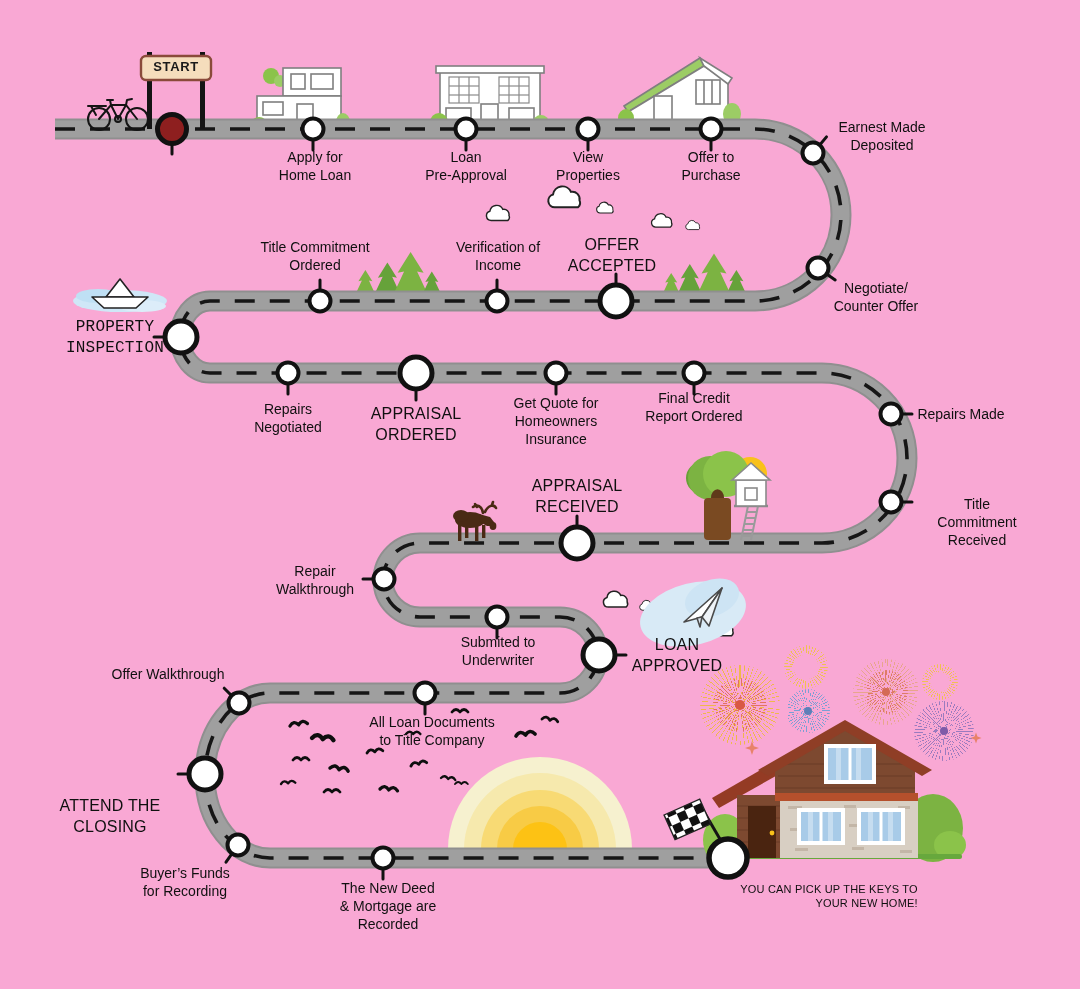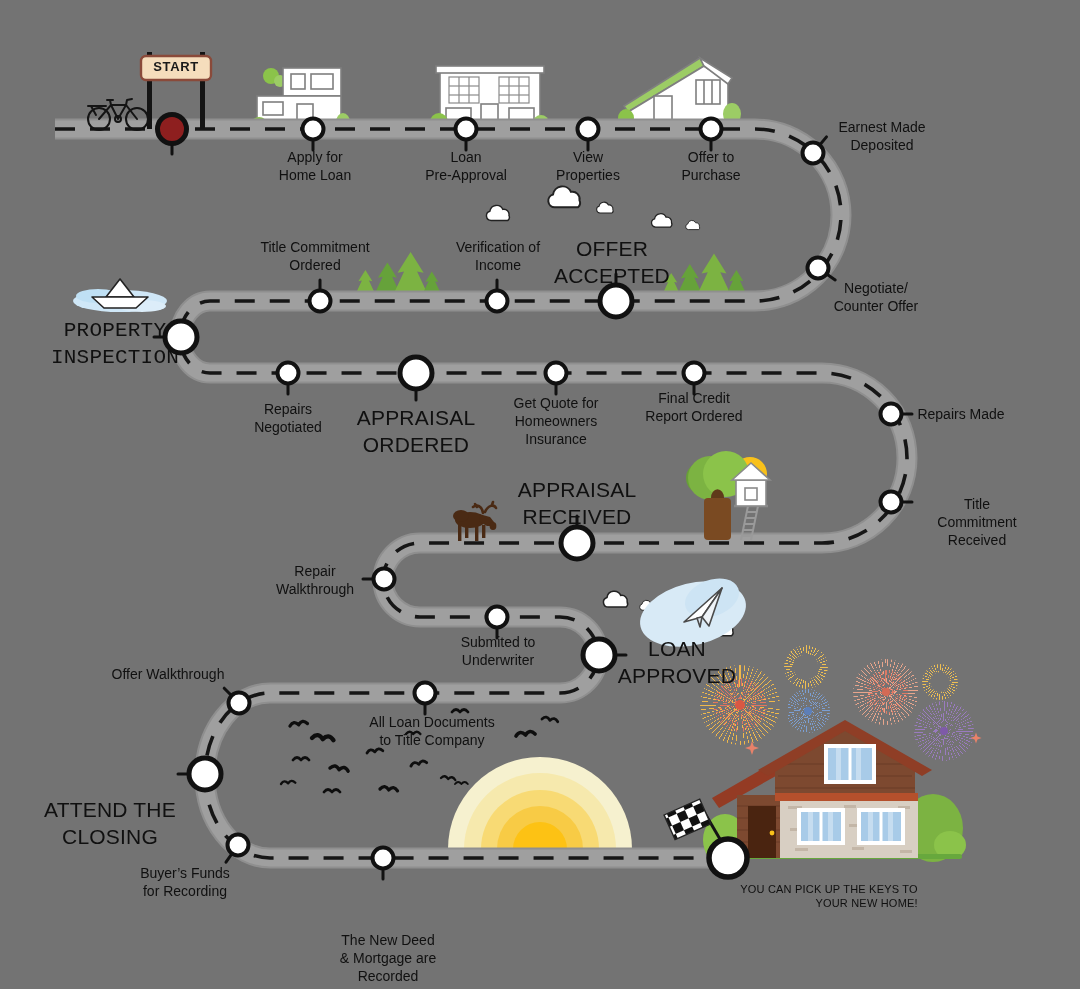--- a/index.html
+++ b/index.html
@@ -1,20 +1,20 @@
 <!DOCTYPE html>
 <html><head>
 <meta charset="utf-8">
 <style>
   html,body{margin:0;padding:0;background:#fff;}
-  .canvas{position:relative;width:1080px;height:989px;background:#737373;overflow:hidden;
+  .canvas{position:relative;width:1080px;height:989px;background:#f9a8d4;overflow:hidden;
           font-family:"Liberation Sans",sans-serif;color:#111;}
   .label{position:absolute;transform:translateX(-50%);white-space:pre-line;text-align:center;
          font-size:14px;line-height:1.3;color:#101010;z-index:5;}
-  .label.em{font-size:21px;letter-spacing:.2px;}
+  .label.em{font-size:16px;letter-spacing:.2px;}
   .start-text{position:absolute;transform:translateX(-50%);font-size:13px;font-weight:700;
               letter-spacing:.6px;color:#1a1a1a;z-index:6;}
   .fw{position:absolute;border-radius:50%;z-index:1;}
   .fw i,.fw b{position:absolute;border-radius:50%;display:block;}
   svg.scene{position:absolute;left:0;top:0;z-index:2;}
 </style>
 </head>
 <body>
 
 <div class="canvas">
@@ -459,19 +459,19 @@
 Underwriter</div>
   <div class="label em" style="left:677px;top:635px;">LOAN
 APPROVED</div>
   <div class="label" style="left:432px;top:713px;">All Loan Documents
 to Title Company</div>
   <div class="label" style="left:168px;top:665px;white-space:nowrap;">Offer Walkthrough</div>
   <div class="label em" style="left:110px;top:770px;margin-top:26px;">ATTEND THE
 CLOSING</div>
   <div class="label" style="left:185px;top:864px;">Buyer’s Funds
 for Recording</div>
-  <div class="label" style="left:388px;top:931px;">The New Deed
+  <div class="label" style="left:388px;top:879px;">The New Deed
 &amp; Mortgage are
 Recorded</div>
   <div class="label em" style="left:829px;top:882px;font-size:11px;text-align:right;">YOU CAN PICK UP THE KEYS TO
 YOUR NEW HOME!</div>
 
 </div>
 
 </body></html>

